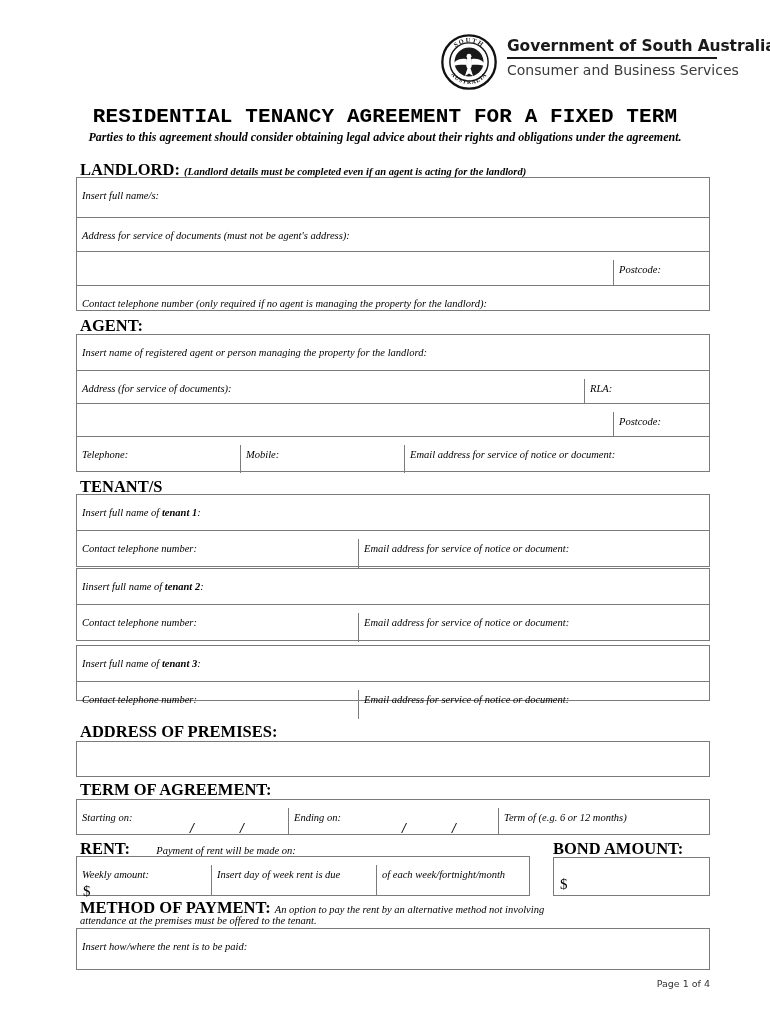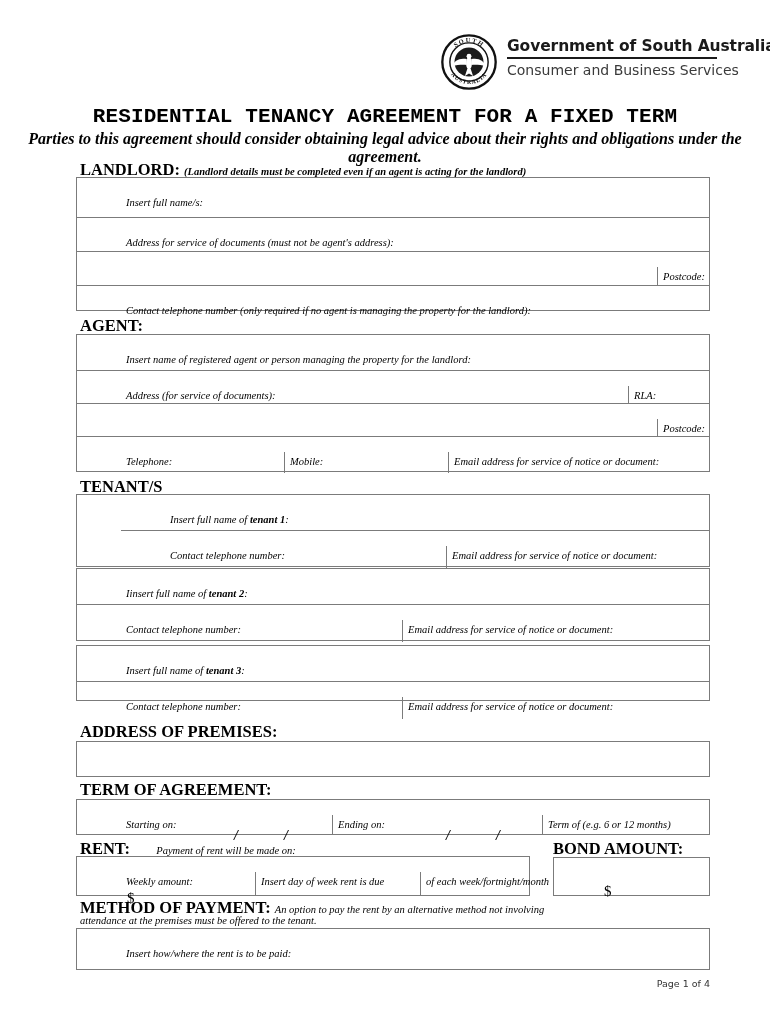--- a/index.html
+++ b/index.html
@@ -27,43 +27,42 @@
   }
 
   
   .doc-title {
     position:absolute; left:0; top:105px; width:770px; text-align:center;
     font-family:Liberation Mono, monospace; font-weight:bold; font-size:21px;
     letter-spacing:0.1px;
   }
   .doc-sub {
     position:absolute; left:0; top:130px; width:770px; text-align:center;
-    font-style:italic; font-weight:bold; font-size:16px;
+    font-style:italic; font-weight:bold; font-size:12px;
   }
 
   
   .sec-head {
     position:absolute; font-weight:bold; font-size:16.5px;
     font-family:"Liberation Serif", serif; white-space:nowrap;text-align:center;
   }
   .sec-head .note {
     font-weight:bold; font-style:italic; font-size:10.5px;
   }
   .sec-head .note-plain {
     font-weight:normal; font-style:italic; font-size:10.5px;
   }
 
   
   .tbl { position:absolute; border:1px solid #7b7b7b; background:#fff; }
   .row { position:relative; border-bottom:1px solid #7b7b7b; }
   .row:last-child { border-bottom:none; }
   .cell {
-    position:absolute; top:15px; bottom:0;
+    position:absolute; top:8px; bottom:0;
     border-right:1px solid #7b7b7b;
-    margin-left:44px;
   }
   .cell.last { border-right:none; }
   .lbl {
     position:absolute; left:5px; top:3px;
     font-style:italic; font-size:10.5px; white-space:nowrap;
     line-height:13px;
   }
   .lbl b { font-weight:bold; font-style:italic; }
   .money {
     position:absolute; left:6px; top:18px; font-size:15px; font-style:normal;
@@ -177,21 +176,21 @@
         <span class="lbl">Telephone:</span>
       </div>
       <div class="cell last" style="left:328px; right:0;">
         <span class="lbl">Email address for service of notice or document:</span>
       </div>
     </div>
   </div>
 
   <div class="sec-head" style="left:80px; top:477px;">TENANT/S</div>
 
-  <div class="tbl" style="left:76px; top:494px; width:634px; height:73px;padding-left:44px;">
+  <div class="tbl" style="left:76px; top:494px; width:634px; height:73px;">
     <div class="row" style="height:36px;">
       <div class="cell last" style="left:0; right:0;">
         <span class="lbl"><span>Insert full name of </span><b>tenant 1</b><span>:</span></span>
       </div>
     </div>
     <div class="row" style="height:37px;">
       <div class="cell" style="left:0; width:282px;">
         <span class="lbl">Contact telephone number:</span>
       </div>
       <div class="cell last" style="left:282px; right:0;">

